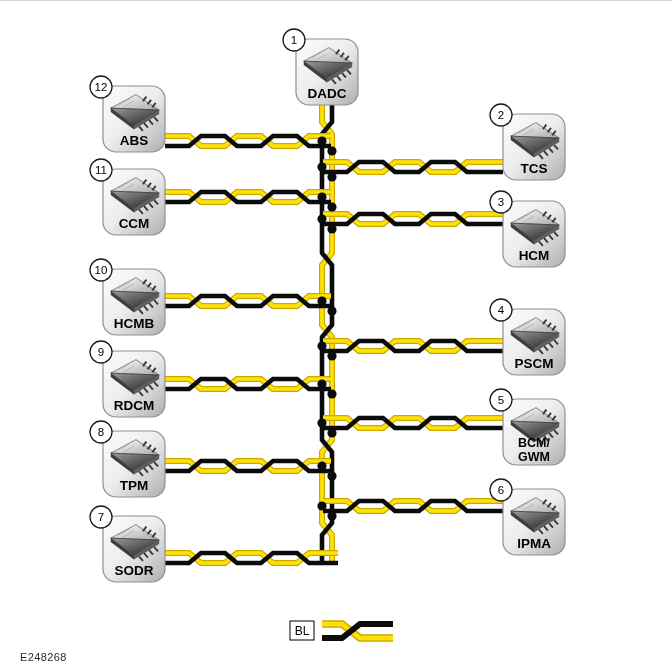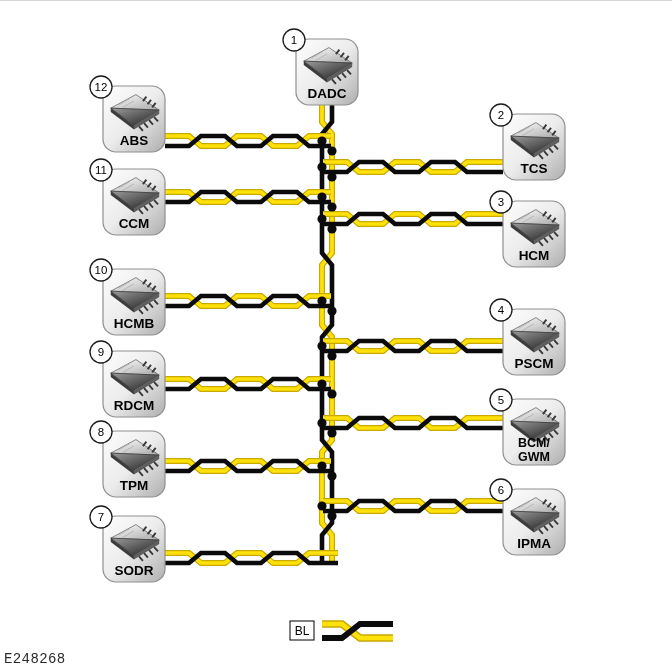--- a/index.html
+++ b/index.html
@@ -1,19 +1,19 @@
 <!DOCTYPE html>
 <html><head>
 <meta charset="utf-8">
 <style>
   html,body{margin:0;padding:0;background:#ffffff;}
   body{width:672px;height:672px;overflow:hidden;font-family:"Liberation Sans",sans-serif;}
   .stage{position:relative;width:672px;height:672px;border-top:1px solid #d6d6d6;box-sizing:border-box;}
   svg{display:block;}
-  .figure-id{position:absolute;left:4px;top:650px;font-size:14px;color:#2b2b2b;letter-spacing:.4px;font-family:Liberation Mono, monospace;}
+  .figure-id{position:absolute;left:20px;top:650px;font-size:11px;color:#2b2b2b;letter-spacing:.4px;}
   text{font-family:"Liberation Sans",sans-serif;}
 </style>
 </head>
 <body>
 
 <div class="stage">
   <svg id="diagram" width="672" height="672" viewBox="0 0 672 672">
     <defs>
       <linearGradient id="boxg" x1="0" y1="0" x2="1" y2="1">
         <stop offset="0" stop-color="#fdfdfd"></stop>

